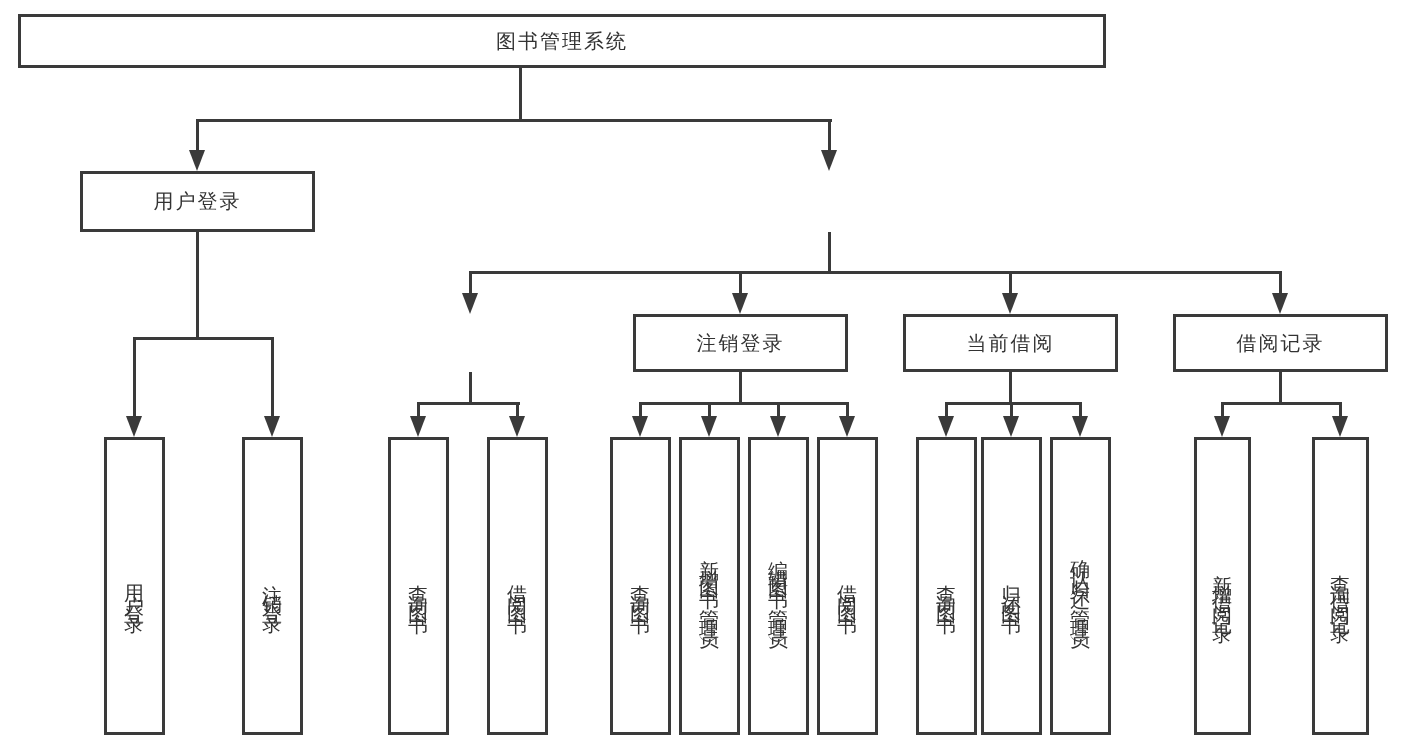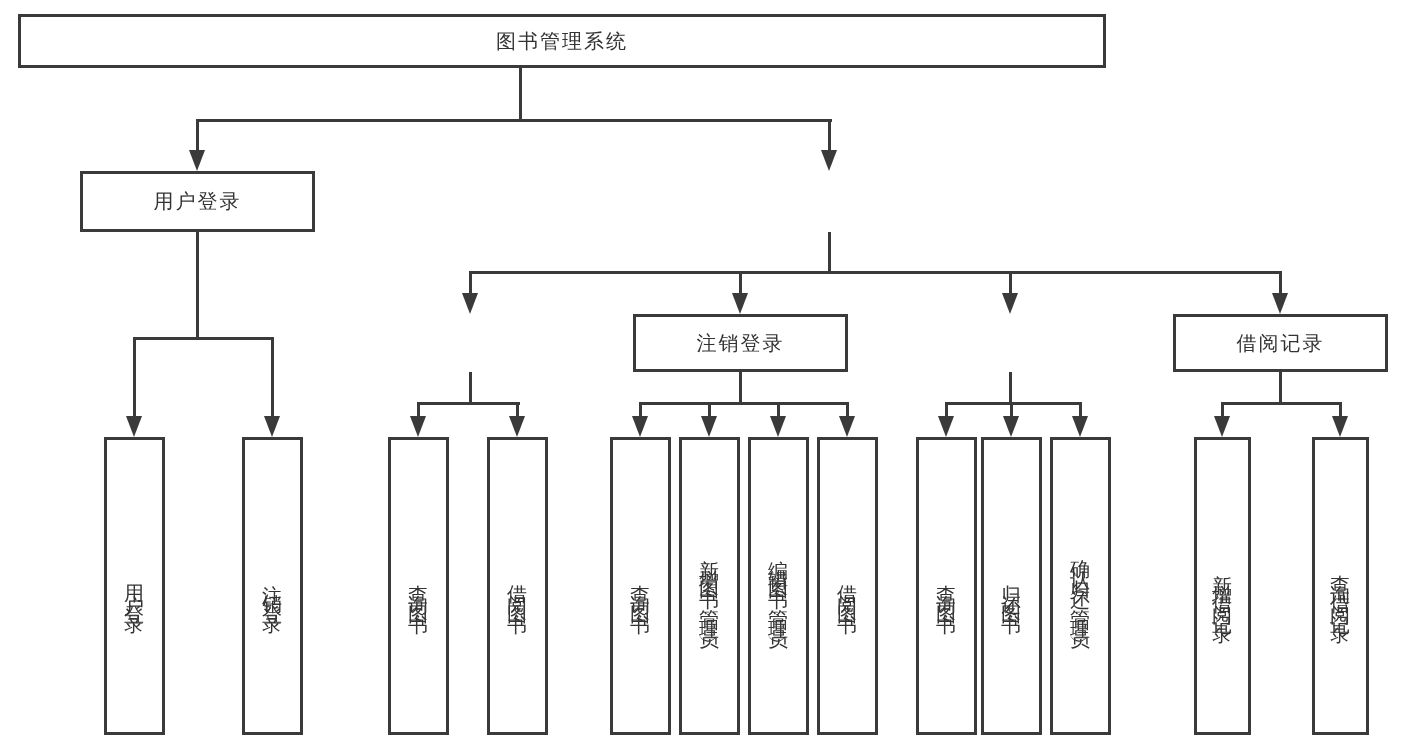--- a/index.html
+++ b/index.html
@@ -59,20 +59,21 @@
   <div class="ln" style="left:469px; top:271px; width:3px; height:24px;"></div>
   <div class="arrow" style="left:462px; top:293px;"></div>
   <div class="ln" style="left:739px; top:271px; width:3px; height:24px;"></div>
   <div class="arrow" style="left:732px; top:293px;"></div>
   <div class="ln" style="left:1009px; top:271px; width:3px; height:24px;"></div>
   <div class="arrow" style="left:1002px; top:293px;"></div>
   <div class="ln" style="left:1279px; top:271px; width:3px; height:24px;"></div>
   <div class="arrow" style="left:1272px; top:293px;"></div>
 
   <div class="box" style="left:633px; top:314px; width:215px; height:58px;">注销登录</div>
+  <div class="box" style="left:903px; top:314px; width:215px; height:58px;">当前借阅</div>
   <div class="box" style="left:1173px; top:314px; width:215px; height:58px;font-family:Liberation Mono, monospace;">借阅记录</div>
 
   <div class="ln" style="left:469px; top:372px; width:3px; height:33px;"></div>
   <div class="ln" style="left:417px; top:402px; width:103px; height:3px;"></div>
   <div class="ln" style="left:417px; top:402px; width:3px; height:16px;"></div>
   <div class="arrow" style="left:410px; top:416px;"></div>
   <div class="ln" style="left:516px; top:402px; width:3px; height:16px;"></div>
   <div class="arrow" style="left:509px; top:416px;"></div>
 
   <div class="ln" style="left:739px; top:372px; width:3px; height:33px;"></div>

